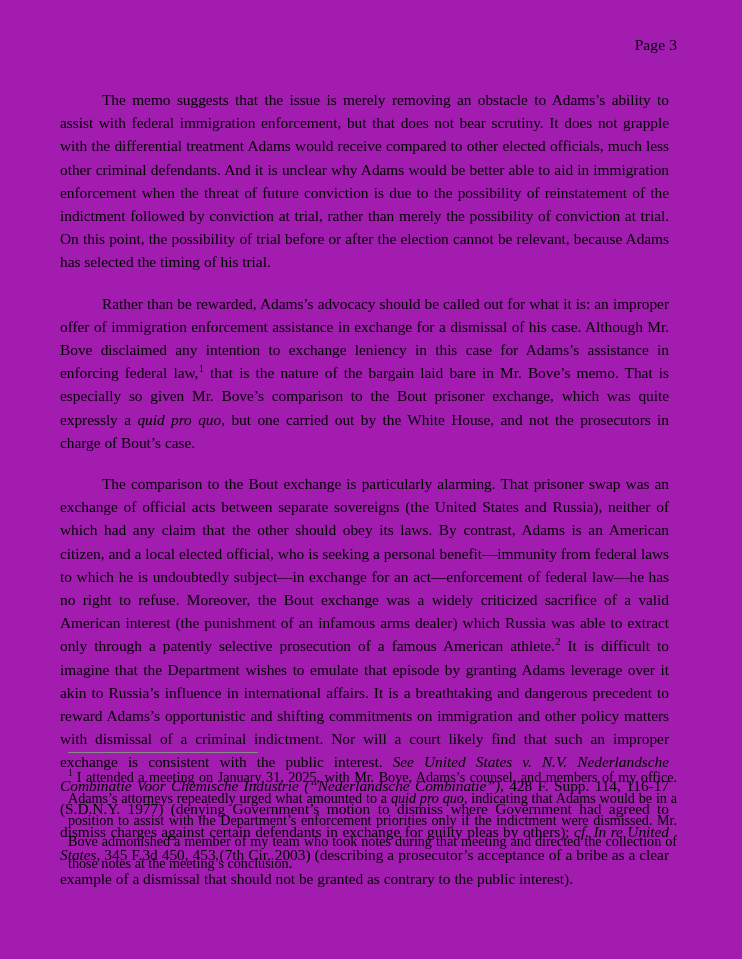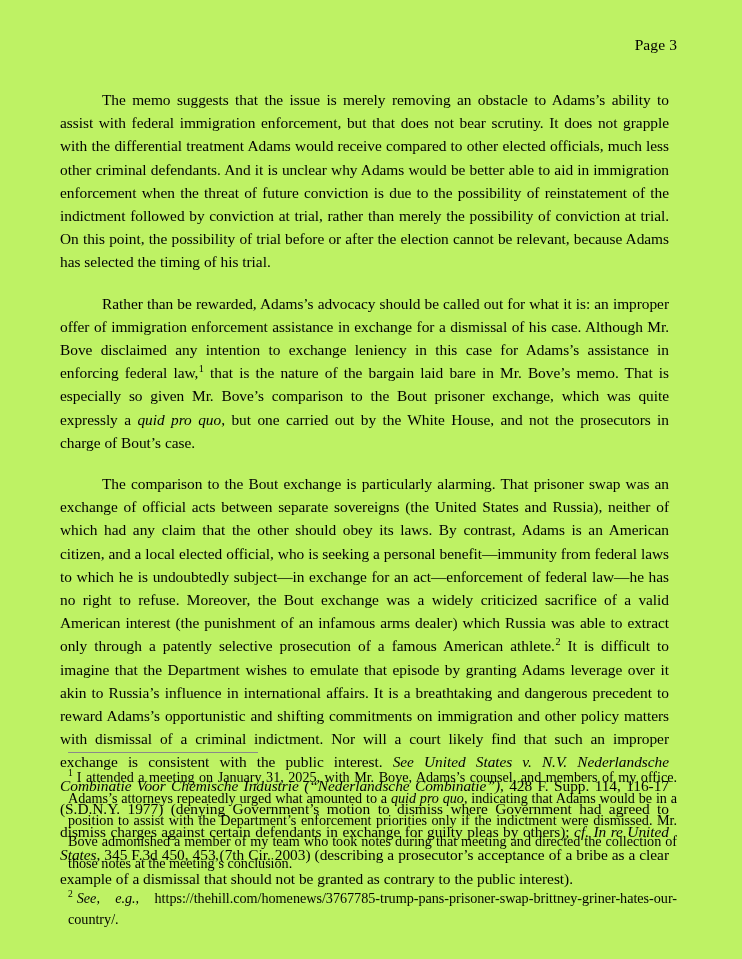--- a/index.html
+++ b/index.html
@@ -12,21 +12,21 @@
     background: #ffffff;
     font-family: "Liberation Serif", "DejaVu Serif", serif;
     color: #000000;
     overflow: hidden;
   }
 
   .page {
     position: relative;
     width: 742px;
     height: 959px;
-    background: #bef264;
+    background: #a21caf;
     box-sizing: border-box;
   }
 
   
   .page-header {
     position: absolute;
     top: 36px;
     left: 68px;
     width: 609px;
     text-align: right;
@@ -110,16 +110,15 @@
 
   <div class="body-area">
     <p class="para"><span>The memo suggests that the issue is merely removing an obstacle to Adams’s ability to assist with federal immigration enforcement, but that does not bear scrutiny. It does not grapple with the differential treatment Adams would receive compared to other elected officials, much less other criminal defendants. And it is unclear why Adams would be better able to aid in immigration enforcement when the threat of future conviction is due to the possibility of reinstatement of the indictment followed by conviction at trial, rather than merely the possibility of conviction at trial. On this point, the possibility of trial before or after the election cannot be relevant, because Adams has selected the timing of his trial.</span></p>
     <p class="para"><span>Rather than be rewarded, Adams’s advocacy should be called out for what it is: an improper offer of immigration enforcement assistance in exchange for a dismissal of his case. Although Mr. Bove disclaimed any intention to exchange leniency in this case for Adams’s assistance in enforcing federal law,</span><sup class="fn-ref">1</sup><span> that is the nature of the bargain laid bare in Mr. Bove’s memo. That is especially so given Mr. Bove’s comparison to the Bout prisoner exchange, which was quite expressly a </span><i>quid pro quo</i><span>, but one carried out by the White House, and not the prosecutors in charge of Bout’s case.</span></p>
     <p class="para"><span>The comparison to the Bout exchange is particularly alarming. That prisoner swap was an exchange of official acts between separate sovereigns (the United States and Russia), neither of which had any claim that the other should obey its laws. By contrast, Adams is an American citizen, and a local elected official, who is seeking a personal benefit—immunity from federal laws to which he is undoubtedly subject—in exchange for an act—enforcement of federal law—he has no right to refuse. Moreover, the Bout exchange was a widely criticized sacrifice of a valid American interest (the punishment of an infamous arms dealer) which Russia was able to extract only through a patently selective prosecution of a famous American athlete.</span><sup class="fn-ref">2</sup><span> It is difficult to imagine that the Department wishes to emulate that episode by granting Adams leverage over it akin to Russia’s influence in international affairs. It is a breathtaking and dangerous precedent to reward Adams’s opportunistic and shifting commitments on immigration and other policy matters with dismissal of a criminal indictment. Nor will a court likely find that such an improper exchange is consistent with the public interest. </span><i>See United States v. N.V. Nederlandsche Combinatie Voor Chemische Industrie (“Nederlandsche Combinatie”)</i><span>, 428 F. Supp. 114, 116-17 (S.D.N.Y. 1977) (denying Government’s motion to dismiss where Government had agreed to dismiss charges against certain defendants in exchange for guilty pleas by others); </span><i>cf. In re United States</i><span>, 345 F.3d 450, 453 (7th Cir. 2003) (describing a prosecutor’s acceptance of a bribe as a clear example of a dismissal that should not be granted as contrary to the public interest).</span></p>
   </div>
 
   <div class="footnotes">
     <div class="fn-rule"></div>
     <p class="footnote"><sup class="fn-num">1</sup><span>I attended a meeting on January 31, 2025, with Mr. Bove, Adams’s counsel, and members of my office. Adams’s attorneys repeatedly urged what amounted to a </span><i>quid pro quo</i><span>, indicating that Adams would be in a position to assist with the Department’s enforcement priorities only if the indictment were dismissed. Mr. Bove admonished a member of my team who took notes during that meeting and directed the collection of those notes at the meeting’s conclusion.</span></p>
-    <p class="footnote"><sup class="fn-num">2</sup><i>See,  e.g.,</i><span>  https://thehill.com/homenews/3767785-trump-pans-prisoner-swap-brittney-griner-hates-our-country/.</span></p>
   </div>
 
 </div>
 
 </body></html>

